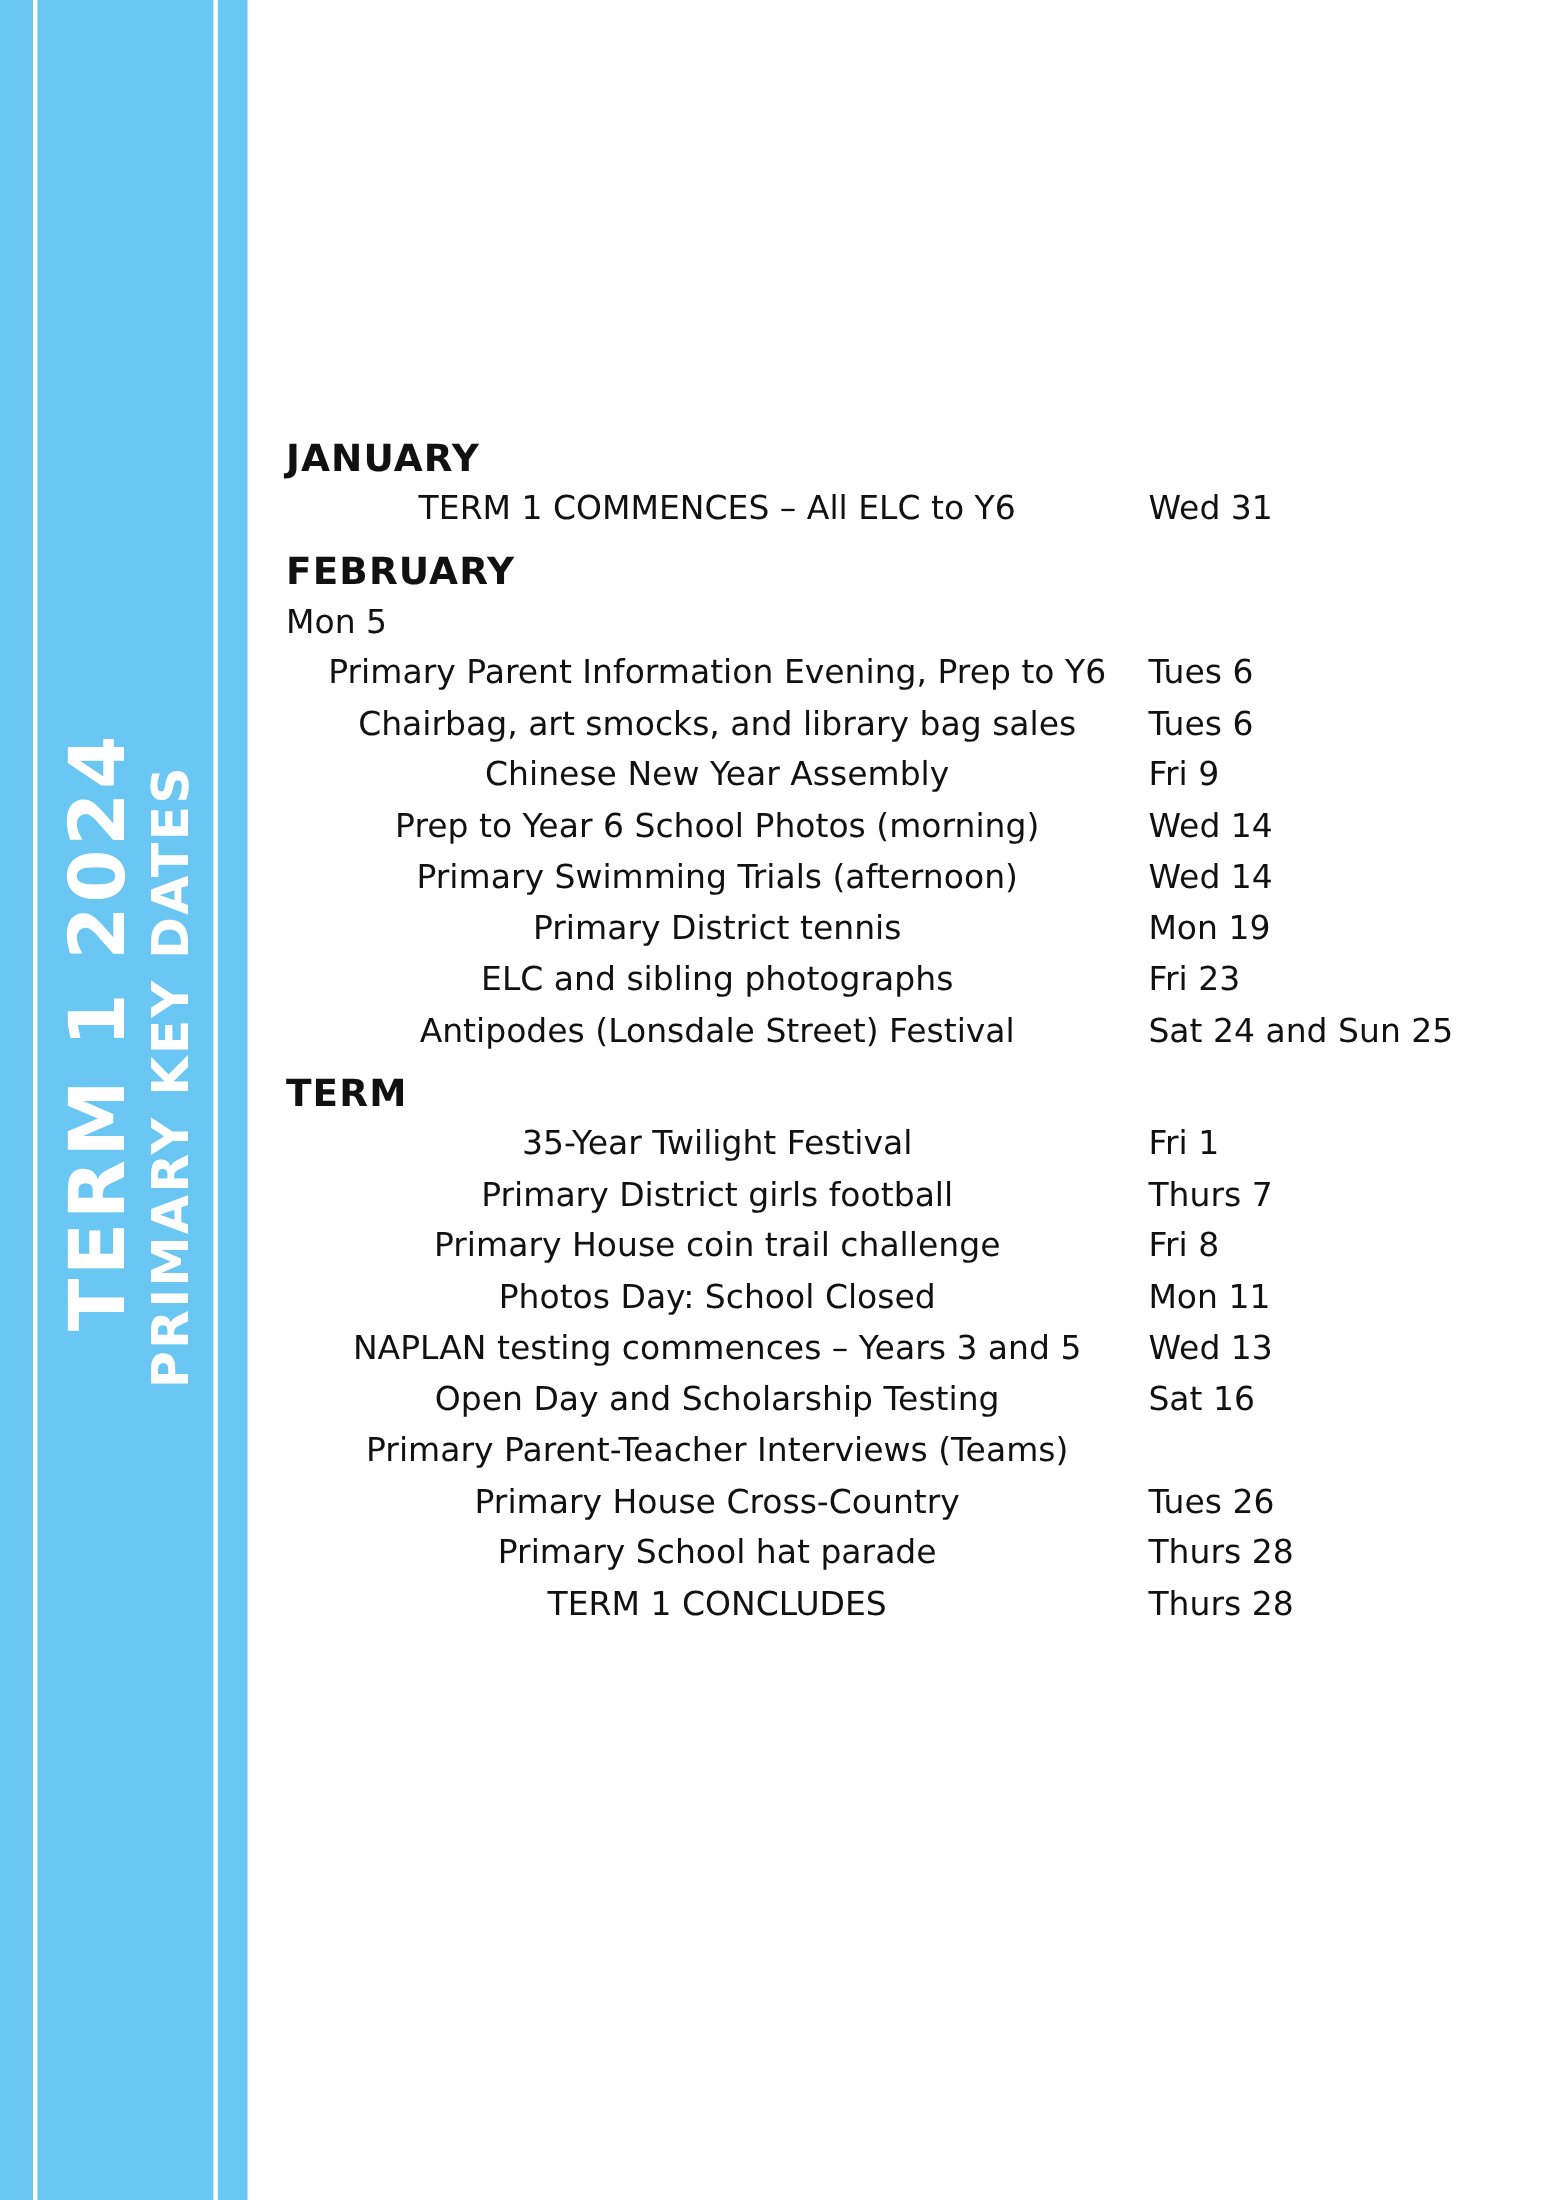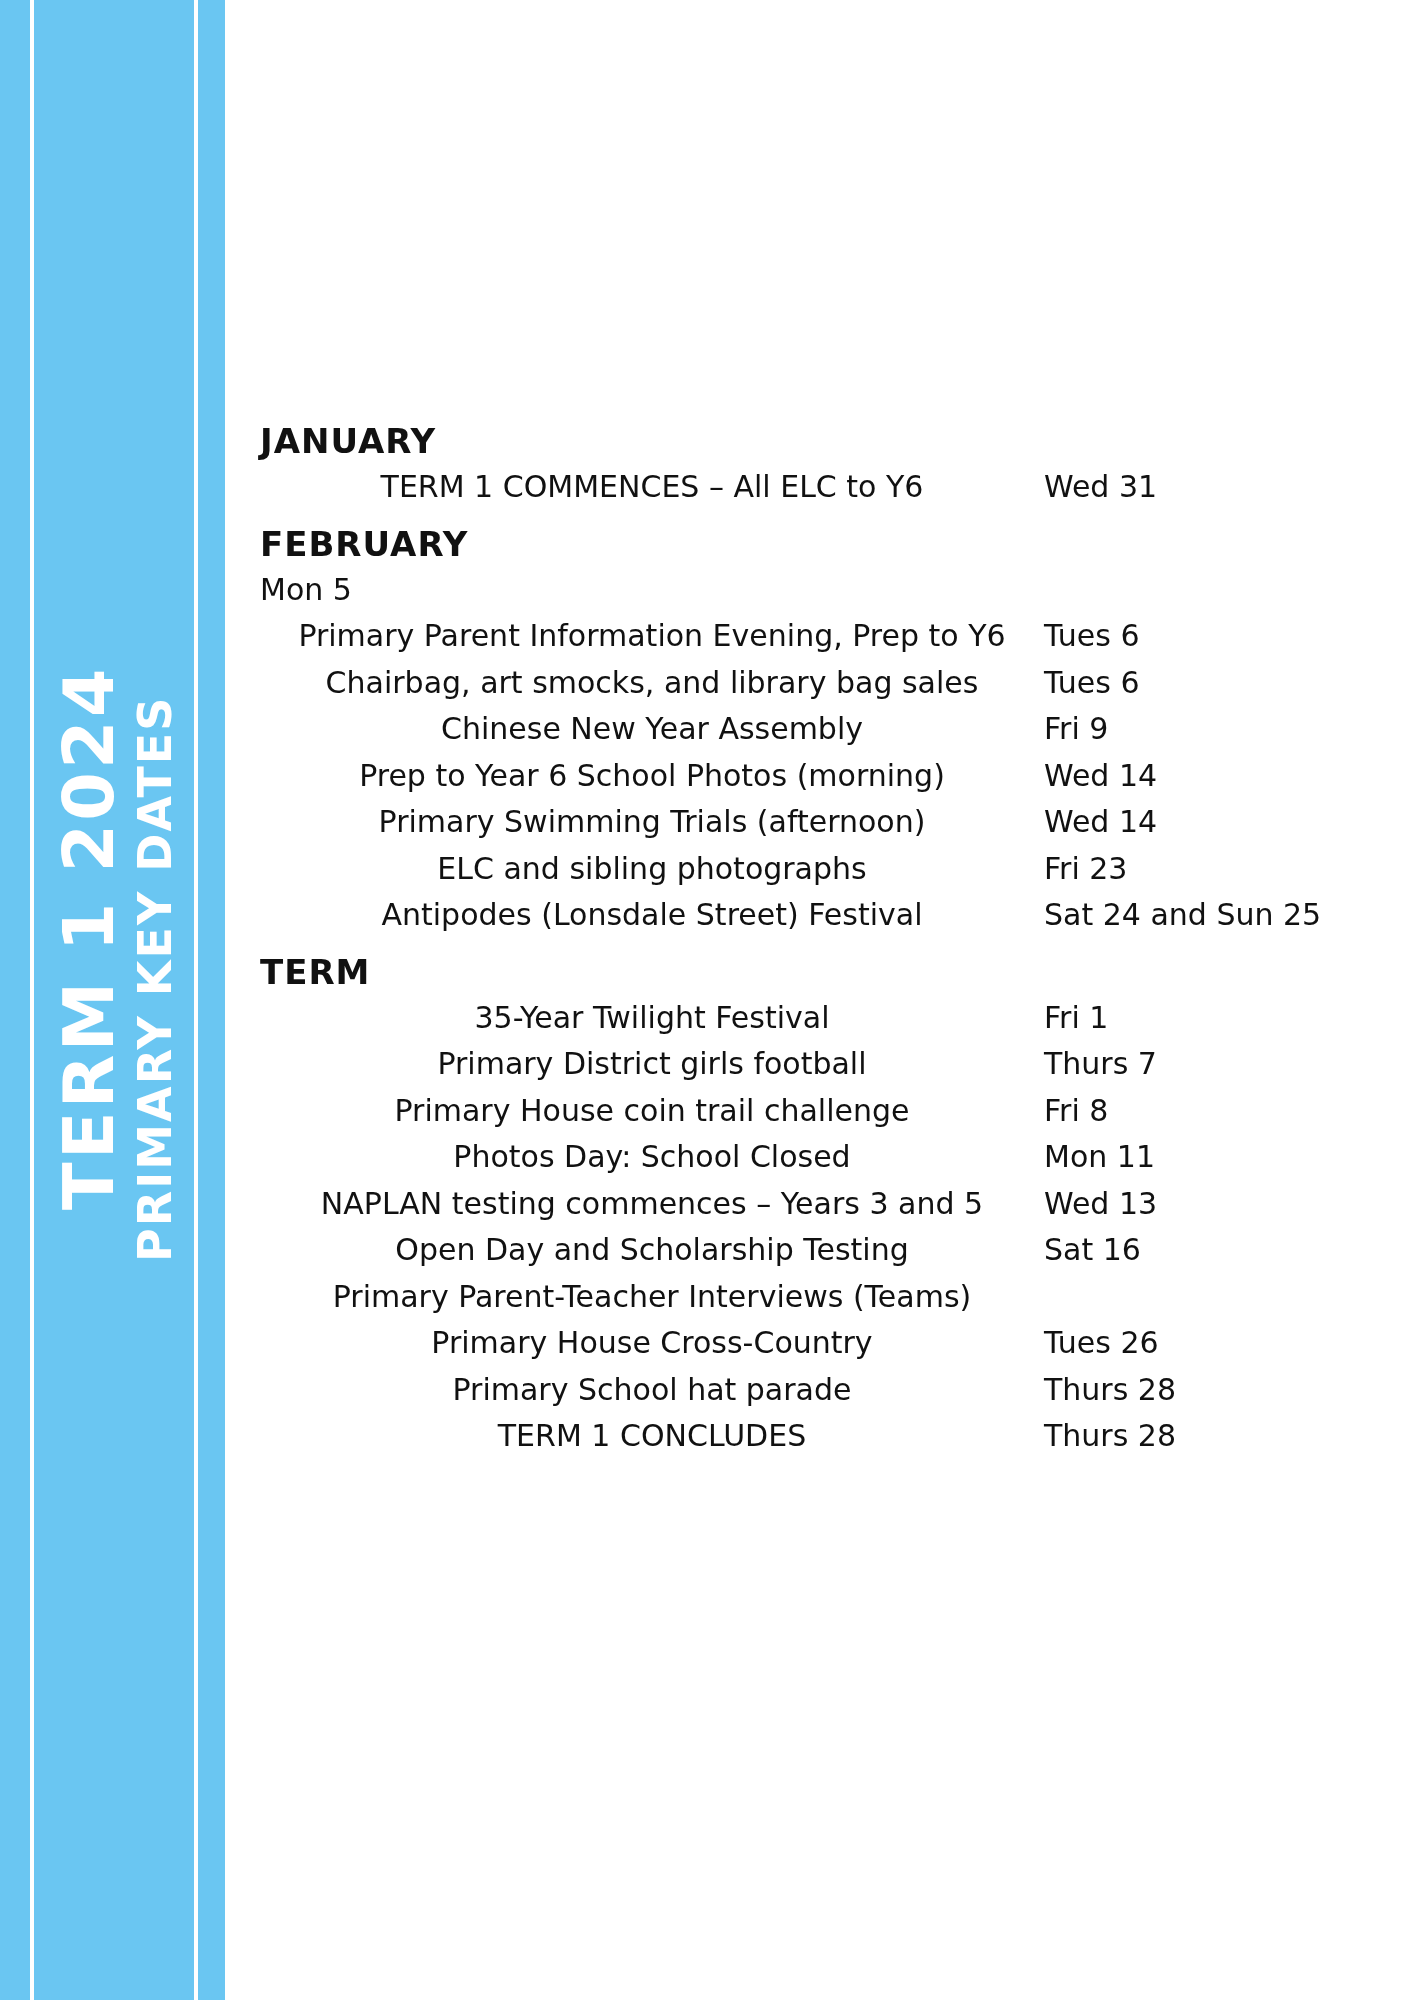--- a/index.html
+++ b/index.html
@@ -6,21 +6,21 @@
   body { width:1414px; height:2000px; position:relative; background:#ffffff; overflow:hidden;
          font-family:"DejaVu Sans", sans-serif; color:#111; }
   .sidebar { position:absolute; left:0; top:0; width:225px; height:2000px; background:#6ac6f2; }
   .rule { position:absolute; top:0; width:4px; height:2000px; background:#ffffff; }
   .rule.r1 { left:30px; }
   .rule.r2 { left:194px; }
   .vtitle { position:absolute; left:0; top:0; transform-origin:0 0; transform:rotate(-90deg);
             color:#ffffff; white-space:nowrap; font-family:"DejaVu Sans", sans-serif; }
   .vtitle.main { left:54px; top:1210px; font-size:70px; font-weight:bold; letter-spacing:3px; line-height:1; }
   .vtitle.sub { left:132px; top:1262px; font-size:46px; font-weight:bold; letter-spacing:2px; line-height:1; }
-  .content { position:absolute; left:260px; top:418px; width:1140px; }
+  .content { position:absolute; left:260px; top:394px; width:1140px; }
   .month { font-size:34px; font-weight:bold; letter-spacing:1px; height:46px; line-height:46px; margin-top:8px; }
   .month.first { margin-top:0; }
   .row { display:flex; height:46.5px; line-height:46.5px; font-size:30px; }
   .row .ev { width:784px; white-space:nowrap;text-align:center; }
   .row .dt { white-space:nowrap; }
   .section { margin-bottom:10px; }
 </style>
 </head>
 <body>
 
@@ -58,20 +58,24 @@
         <span class="ev">Chinese New Year Assembly</span>
         <span class="dt">Fri 9</span>
       </div>
     <div class="row">
         <span class="ev">Prep to Year 6 School Photos (morning)</span>
         <span class="dt">Wed 14</span>
       </div>
     <div class="row">
         <span class="ev">Primary Swimming Trials (afternoon)</span>
         <span class="dt">Wed 14</span>
+      </div>
+    <div class="row">
+        <span class="ev">Primary District tennis</span>
+        <span class="dt">Mon 19</span>
       </div>
     <div class="row">
         <span class="ev">ELC and sibling photographs</span>
         <span class="dt">Fri 23</span>
       </div>
     <div class="row">
         <span class="ev">Antipodes (Lonsdale Street) Festival</span>
         <span class="dt">Sat 24 and Sun 25</span>
       </div>
   </div>

